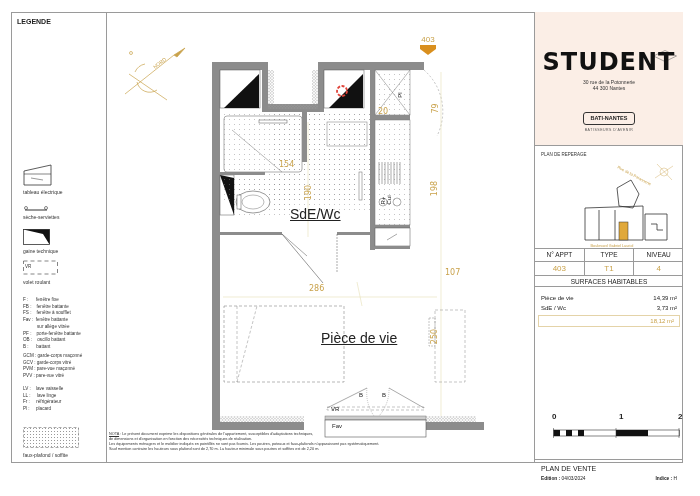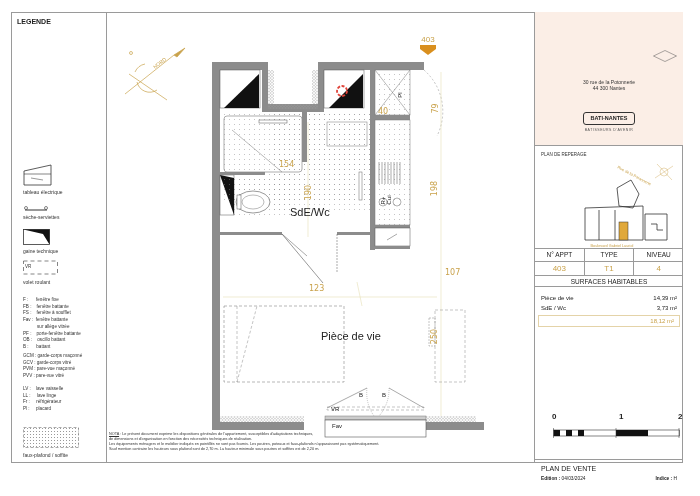--- a/index.html
+++ b/index.html
@@ -41,21 +41,21 @@
   .footer-edition { position: absolute; left: 6px; top: 16px; font-size: 4.8px; font-weight: bold; }
   .footer-edition span { font-weight: normal; }
   .footer-indice { position: absolute; right: 6px; top: 16px; font-size: 4.8px; font-weight: bold; }
   .footer-indice span { font-weight: normal; }
 
   .note { position: absolute; left: 109px; top: 432px; font-size: 3.8px; line-height: 5px; color: #333; white-space: nowrap; }
   .note u { text-decoration: underline; }
 
   .dim { position: absolute; font-size: 8px; color: #c9a24b; font-family: "DejaVu Sans", sans-serif; }
   .dim-v { transform: rotate(-90deg); transform-origin: center; }
-  .room-label { position: absolute; font-size: 11px; color: #222; }
+  .room-label { position: absolute; font-size: 14px; color: #222; text-decoration: underline; }
   .small-label { position: absolute; font-size: 6px; color: #222; }
 </style>
 </head>
 <body>
 
 <div class="frame"></div>
 
 <div class="legend-panel">
   <div class="legend-title">LEGENDE</div>
 
@@ -232,41 +232,42 @@
     <rect x="220" y="395" width="97" height="3" fill="none" stroke="#888" stroke-width="0.5" stroke-dasharray="3,2"></rect>
     <rect x="218" y="404" width="101" height="4" fill="#ccc" stroke="#777" stroke-width="0.5"></rect>
     <rect x="218" y="408" width="101" height="17" fill="#fff" stroke="#555" stroke-width="0.6"></rect>
   </svg>
 
   <div class="room-label" style="left:183px;top:194px">SdE/Wc</div>
   <div class="room-label" style="left:214px;top:318px">Pièce de vie</div>
 
   <div class="dim" style="left:172px;top:148px">154</div>
   <div class="dim dim-v" style="left:194px;top:176px">190</div>
-  <div class="dim" style="left:271px;top:95px">40</div>
+  <div class="dim" style="left:271px;top:95px">20</div>
   <div class="dim dim-v" style="left:323px;top:92px">79</div>
   <div class="dim dim-v" style="left:320px;top:172px">198</div>
-  <div class="dim" style="left:202px;top:272px">123</div>
+  <div class="dim" style="left:202px;top:272px">286</div>
   <div class="dim" style="left:338px;top:256px">107</div>
   <div class="dim dim-v" style="left:320px;top:320px">250</div>
 
   <div class="small-label" style="left:290px;top:80px;transform:rotate(-90deg)">Pl</div>
   <div class="small-label" style="left:274px;top:182px;transform:rotate(-90deg);white-space:pre;line-height:6px">R+
 Cui</div>
   <div class="small-label" style="left:224px;top:394px">VR</div>
   <div class="small-label" style="left:225px;top:411px">Fav</div>
   <div class="small-label" style="left:252px;top:380px">B</div>
   <div class="small-label" style="left:275px;top:380px">B</div>
 </div>
 
 <div class="right-panel">
   <div class="brand-box">
     <svg class="badge-diamond" viewBox="0 0 24 12">
       <polygon points="12,0.5 23.5,6 12,11.5 0.5,6" fill="none" stroke="#555" stroke-width="0.5"></polygon>
     </svg>
+    <div class="brand-title">STUDENT</div>
     <div class="brand-addr">
       <div>30 rue de la Potonnerie</div>
       <div>44 300 Nantes</div>
     </div>
     <div class="bati-logo">BATI-NANTES</div>
     <div class="bati-sub">BÂTISSEURS D'AVENIR</div>
   </div>
 
   <div class="reperage-label">PLAN DE REPERAGE</div>
   <svg class="reperage-map" viewBox="0 0 130 88">

